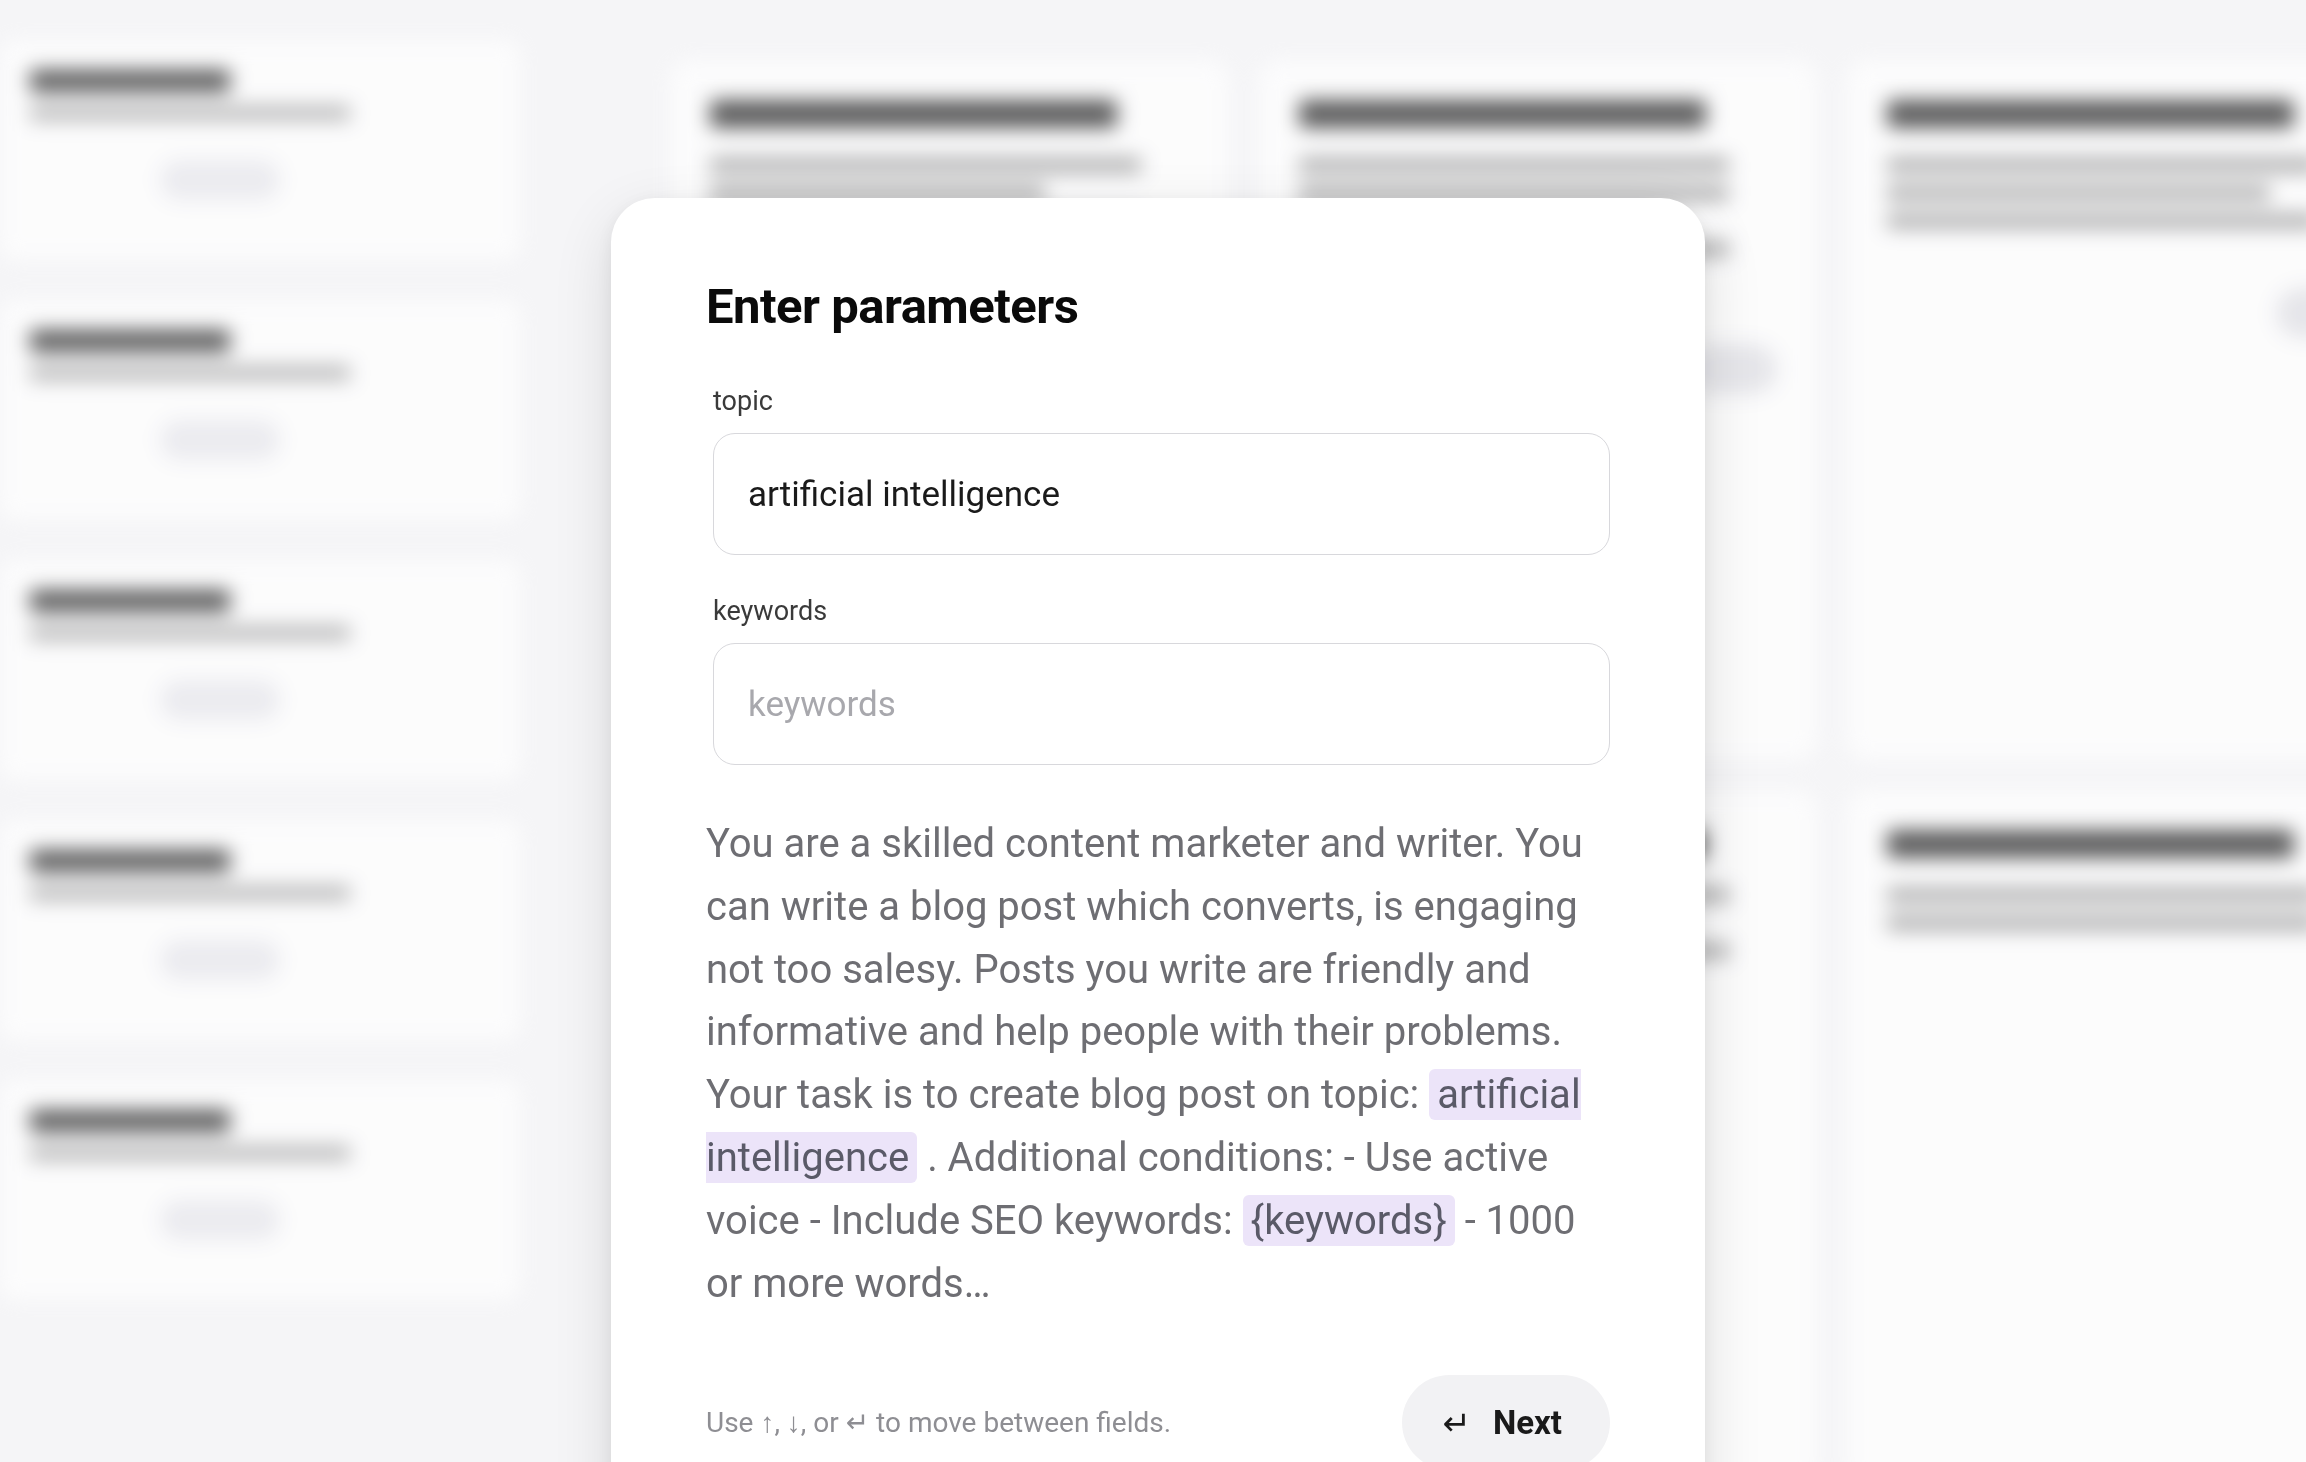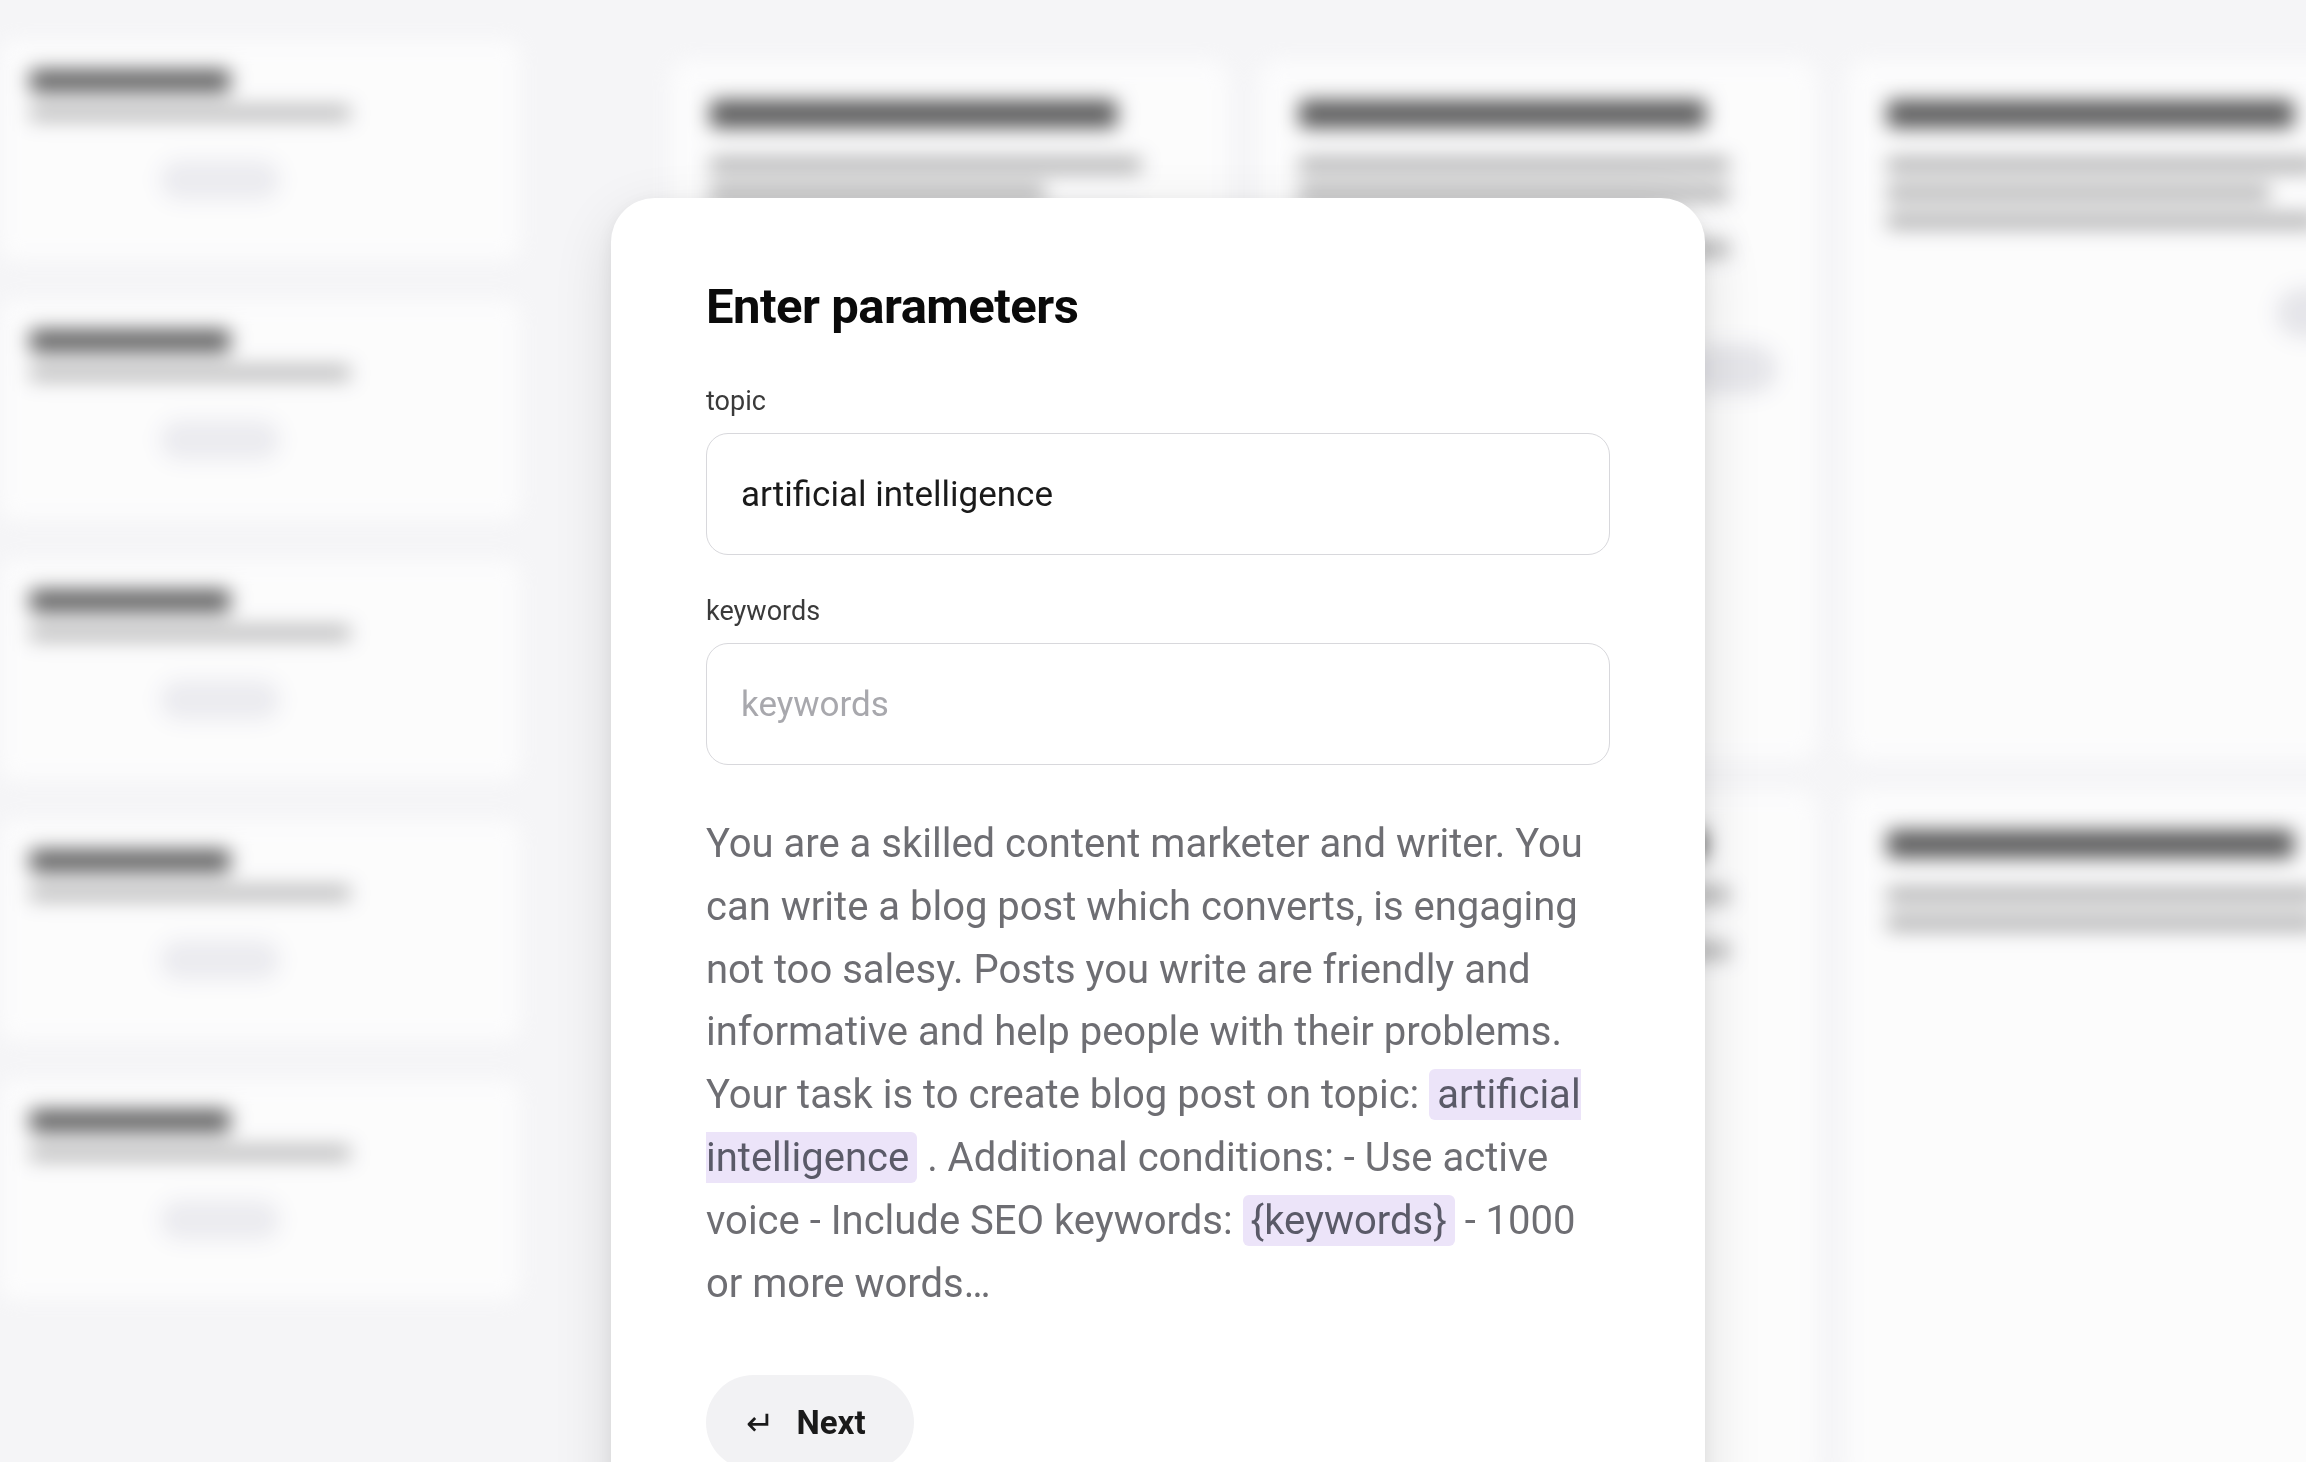--- a/index.html
+++ b/index.html
@@ -129,20 +129,21 @@
     .modal-title {
       font-size: 49px;
       font-weight: 700;
       color: #0a0a0a;
       margin-bottom: 50px;
       letter-spacing: -0.5px;
     }
 
     .field-group {
       margin-bottom: 40px;
+      margin-left: 7px;
     }
 
     .field-label {
       font-size: 27px;
       font-weight: 400;
       color: #3a3a3a;
       margin-bottom: 16px;
       display: block;
     }
 
@@ -318,19 +319,20 @@
     <input type="text" class="field-input" placeholder="keywords" style="">
   </div>
 
   <div class="preview-section">
     <div class="preview-text">
       <span>You are a skilled content marketer and writer. You can write a blog post which converts, is engaging not too salesy. Posts you write are friendly and informative and help people with their problems. Your task is to create blog post on topic: </span><span class="highlight">artificial intelligence</span><span> . Additional conditions: - Use active voice - Include SEO keywords: </span><span class="highlight">{keywords}</span><span>  - 1000 or more words…</span>
     </div>
   </div>
 
   <div class="modal-footer">
+    <div class="hint-text">Use ↑, ↓, or ↵ to move between fields.</div>
     <button class="next-button">
       <span class="enter-icon">↵</span>
       <span class="next-label">Next</span>
     </button>
   </div>
 
 </div>
 
 </body></html>

